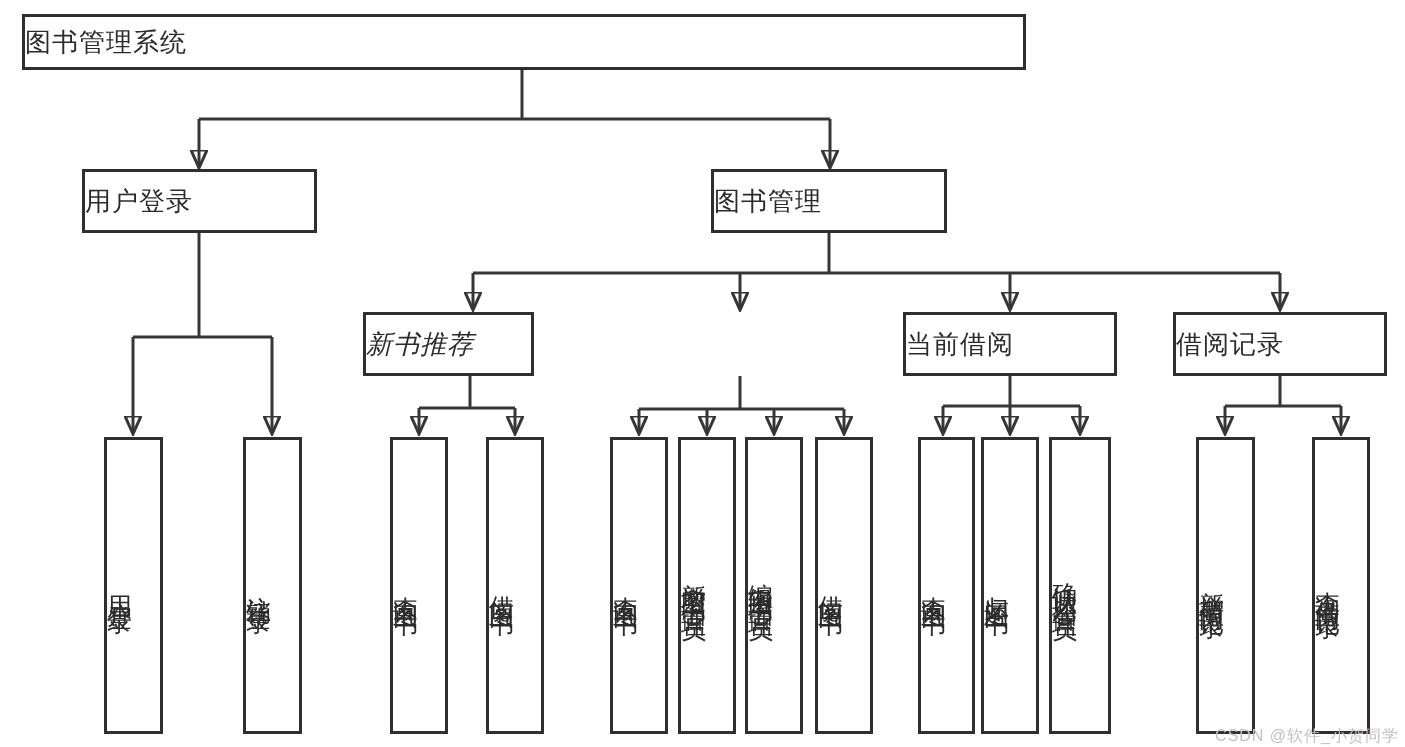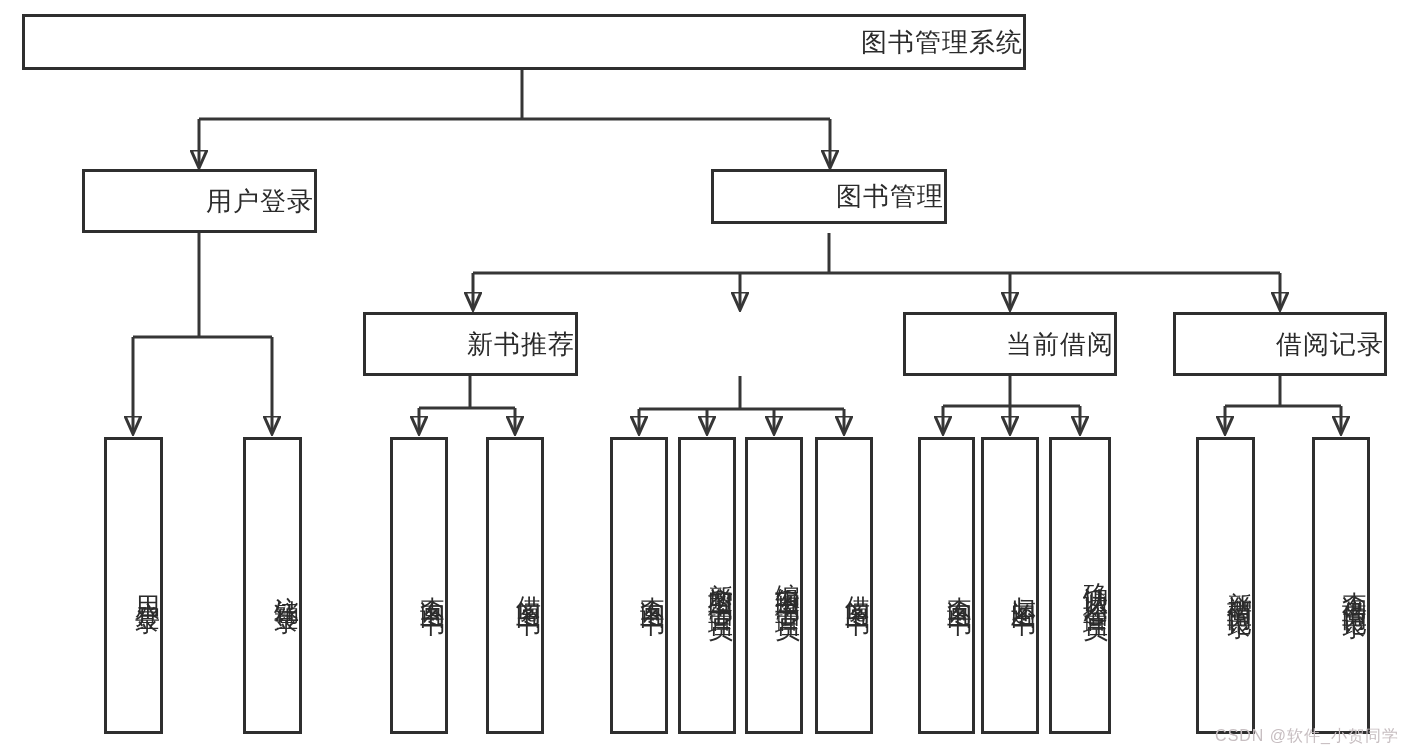--- a/index.html
+++ b/index.html
@@ -18,21 +18,21 @@
     width: 1405px; height: 747px;
     z-index: 1;
   }
   .connectors path { stroke: #363636; stroke-width: 3; fill: none; }
   .node {
     position: absolute;
     border: 3px solid #2f2f2f;
     background: #ffffff;
     display: flex;
     align-items: center;
-    justify-content: flex-end;
+    justify-content: flex-start;
     z-index: 2;
     color: #2b2b2b;
   }
   .node.h { font-size: 26px; letter-spacing: 1px; }
   .node.leaf {
     font-size: 25px;
   }
   .node.leaf .vtext {
     writing-mode: vertical-rl;
     text-orientation: mixed;
@@ -103,25 +103,25 @@
     <path d="M1341,406 V432" marker-end="url(#arw)"></path>
   </svg>
 
   <div class="node h" style="left:22px; top:14px; width:1004px; height:56px;">
     <span>图书管理系统</span>
   </div>
 
   <div class="node h" style="left:82px; top:169px; width:235px; height:64px;">
     <span>用户登录</span>
   </div>
-  <div class="node h" style="left:711px; top:169px; width:236px; height:55px;">
+  <div class="node h" style="left:711px; top:169px; width:236px; height:64px;">
     <span>图书管理</span>
   </div>
 
-  <div class="node h" style="left:363px; top:312px; width:215px; height:64px;">
+  <div class="node h" style="left:363px; top:312px; width:171px; height:64px;font-style:italic;">
     <span>新书推荐</span>
   </div>
   <div class="node h" style="left:903px; top:312px; width:214px; height:64px;">
     <span>当前借阅</span>
   </div>
   <div class="node h" style="left:1173px; top:312px; width:214px; height:64px;">
     <span>借阅记录</span>
   </div>
 
   <div class="node leaf" style="left:104px; top:437px; width:59px; height:297px;">

